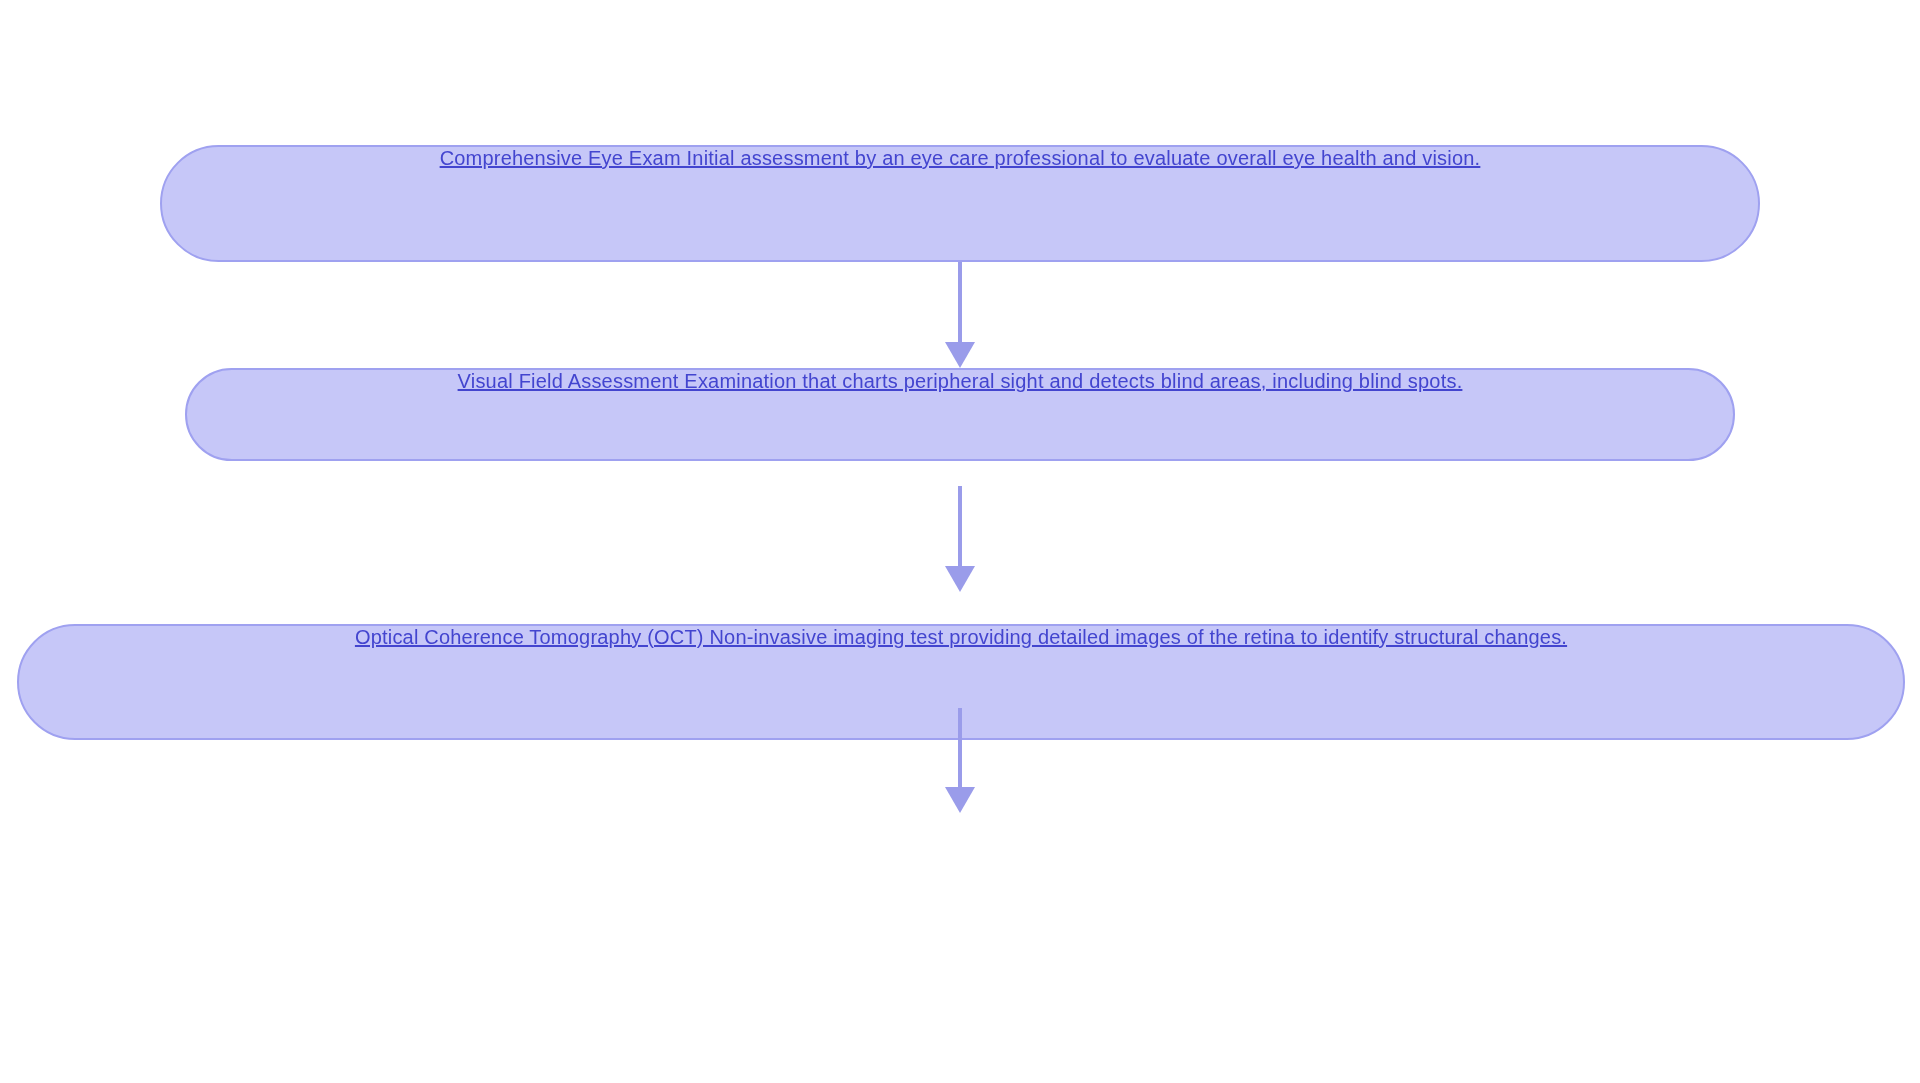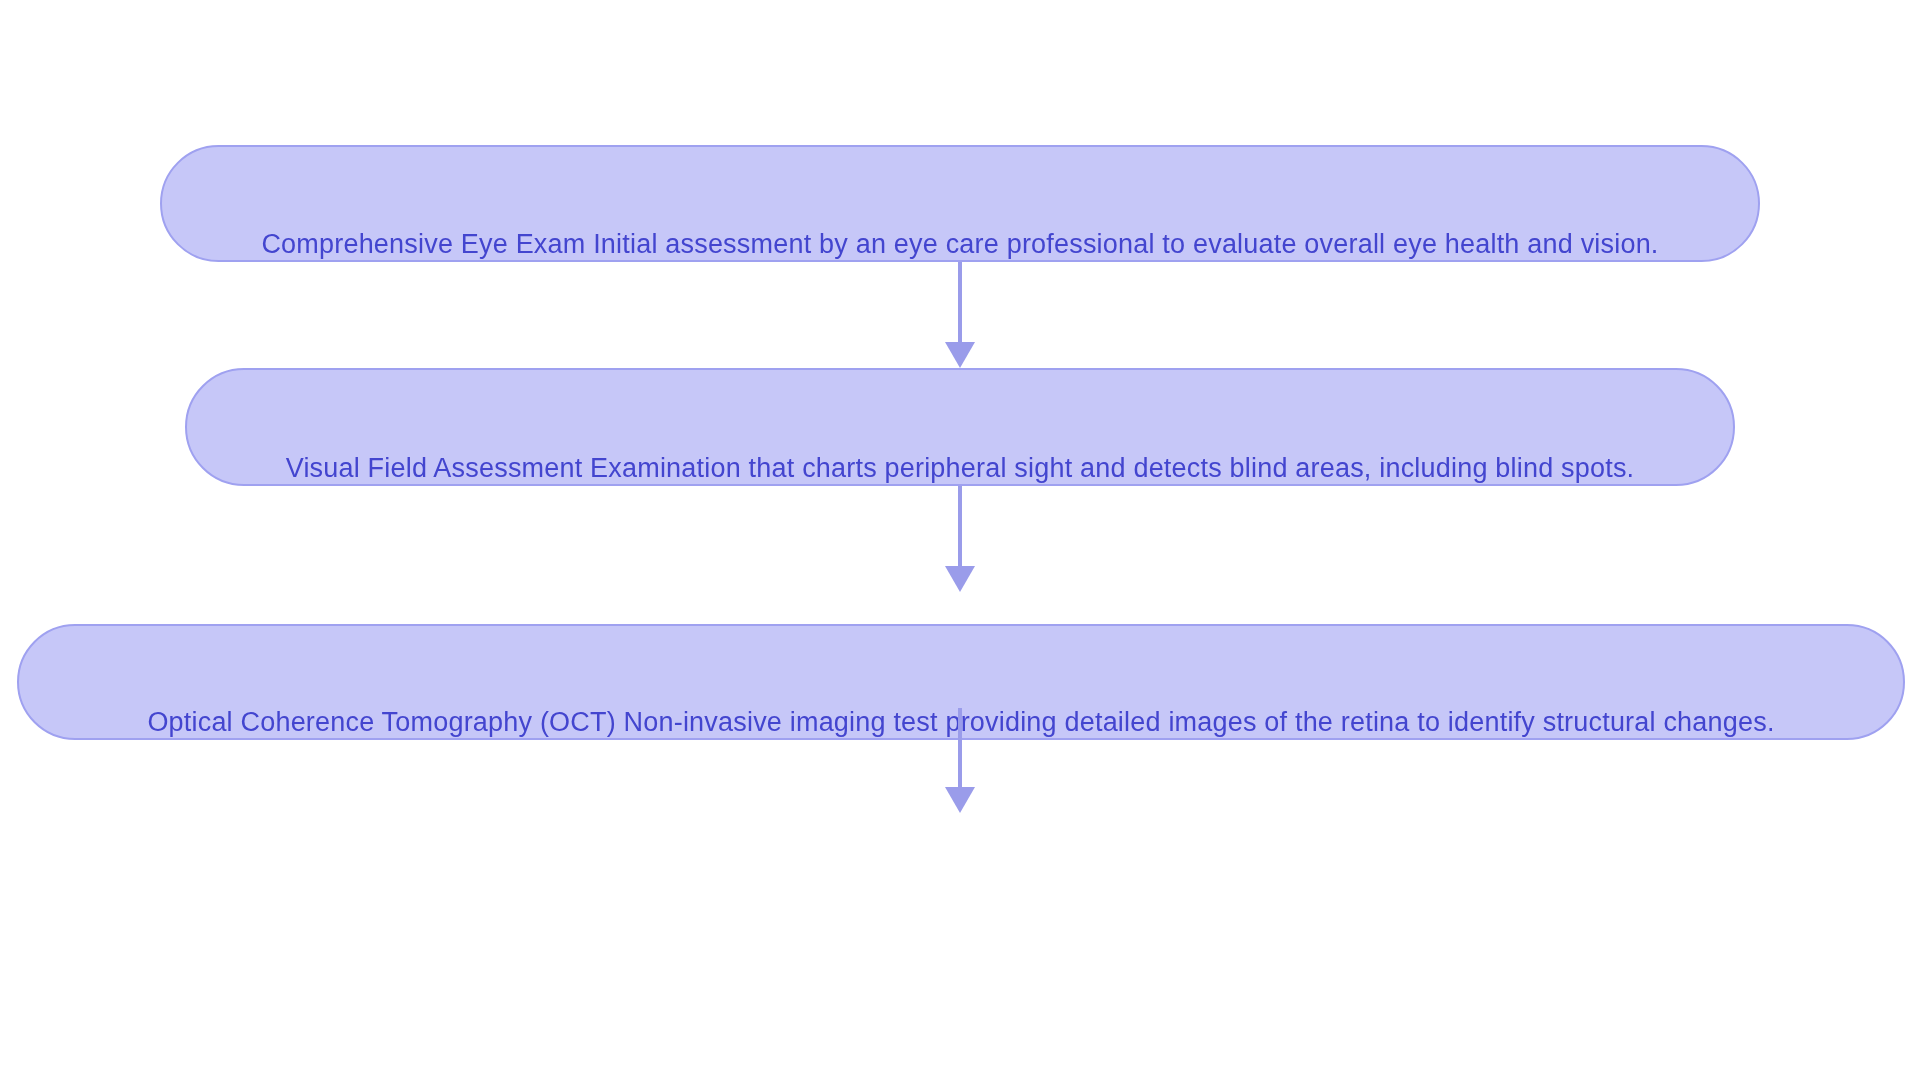--- a/index.html
+++ b/index.html
@@ -12,33 +12,34 @@
   }
   .canvas {
     position: relative;
     width: 1920px;
     height: 1083px;
     background: var(--bg, #ffffff);
   }
   .node {
     position: absolute;
     display: flex;
-    align-items: flex-end;
+    align-items: flex-start;
     justify-content: center;
     text-align: center;
     background: var(--node-fill, #c6c7f8);
     border: 2px solid var(--node-border, #9fa1f0);
     border-radius: 60px;
     color: var(--text, #4345cf);
-    font-size: 27px;
+    font-size: 20px;
     letter-spacing: 0.2px;
     padding: 0 40px;
+    text-decoration: underline;
   }
   .node-1 { left: 160px; top: 145px; width: 1600px; height: 117px; }
-  .node-2 { left: 185px; top: 368px; width: 1550px; height: 118px; }
+  .node-2 { left: 185px; top: 368px; width: 1550px; height: 93px; }
   .node-3 { left: 17px;  top: 592px; width: 1888px; height: 116px; margin-top: 32px; }
   .node-4 { left: 259px; top: 813px; width: 1408px; height: 117px; }
 
   .arrow {
     position: absolute;
     left: 945px;
     width: 30px;
     display: flex;
     flex-direction: column;
     align-items: center;

